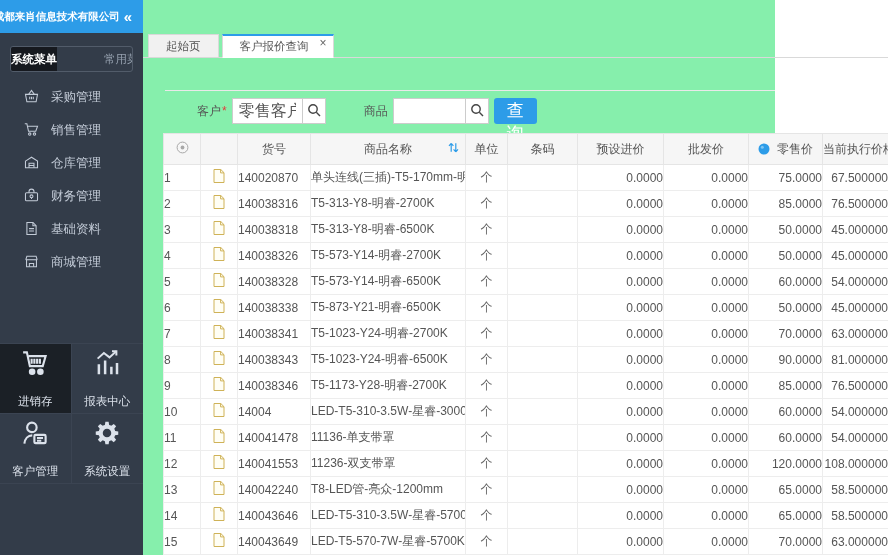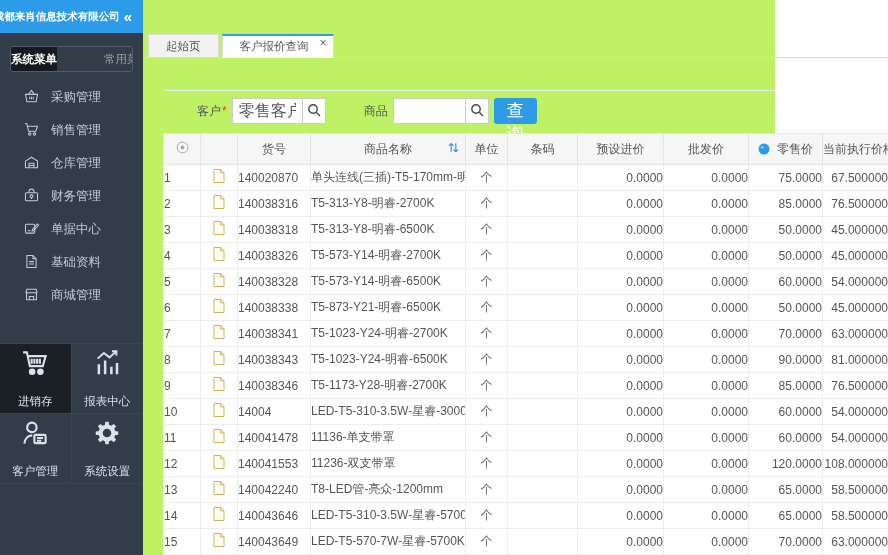--- a/index.html
+++ b/index.html
@@ -26,21 +26,21 @@
   .tile-grid{position:absolute;left:0;top:310px;width:143px;display:grid;grid-template-columns:1fr 1fr;
              border-top:1px solid #3B4452;}
   .tile{height:70px;display:flex;flex-direction:column;align-items:center;justify-content:center;gap:14px;
         color:#DCE2EB;font-size:11.5px;cursor:pointer;border-right:1px solid #3B4452;border-bottom:1px solid #3B4452;
         box-sizing:border-box;}
   .tile:nth-child(2n){border-right:none;}
   .tile.active{background:#1B2026;}
   .tile svg{width:30px;height:30px;}
 
   
-  .main{position:absolute;left:143px;top:0;width:632px;height:555px;background:#bef264;}
+  .main{position:absolute;left:143px;top:0;width:632px;height:555px;background:#86efac;}
   .tabstrip{position:absolute;left:0;top:33px;width:745px;height:25px;box-sizing:border-box;
             border-bottom:1px solid #D9D9D9;display:flex;align-items:flex-end;padding-left:5px;}
   .tab{height:24px;box-sizing:border-box;display:flex;align-items:center;padding:0 17px;
        font-size:11.5px;color:#555;background:#F1F1F1;border:1px solid #D9D9D9;margin-right:3px;
        position:relative;bottom:-1px;cursor:pointer;white-space:nowrap;}
   .tab.active{background:#fff;border-top:2px solid #2D9CE8;border-bottom:1px solid #fff;padding-right:24px;}
   .tab-close{position:absolute;top:0px;right:6px;font-size:12px;color:#666;line-height:1.2;cursor:pointer;}
 
   .hr-divider{position:absolute;top:90px;left:22px;right:0;height:1px;background:#E9E9E9;}
 
@@ -114,28 +114,20 @@
           <span>仓库管理</span>
         </div>
         <div class="menu-item">
           <span class="ico"><svg viewBox="0 0 24 24" fill="none" stroke="currentColor" stroke-width="1.5">
               <rect x="3.5" y="8" width="17" height="11.5" rx="1.5"></rect>
               <path d="M8.5 8V6.5a3.5 3.5 0 017 0V8"></path>
               <circle cx="12" cy="13.2" r="2.1"></circle>
               <path d="M12 15.3v1.6"></path>
             </svg></span>
           <span>财务管理</span>
-        </div>
-        <div class="menu-item">
-          <span class="ico"><svg viewBox="0 0 24 24" fill="none" stroke="currentColor" stroke-width="1.5">
-              <rect x="3.5" y="6" width="13" height="12.5" rx="1.5"></rect>
-              <path d="M6.5 15h4"></path>
-              <path d="M13.5 13.2L20.2 5.5l1.8 1.6-6.7 7.7-2.4.6z"></path>
-            </svg></span>
-          <span>单据中心</span>
         </div>
         <div class="menu-item">
           <span class="ico"><svg viewBox="0 0 24 24" fill="none" stroke="currentColor" stroke-width="1.5">
               <path d="M5.5 3.5H14l4.5 4.5v12.5h-13z"></path>
               <path d="M14 3.5V8h4.5"></path>
               <path d="M8.5 12.2h7M8.5 15.6h7"></path>
             </svg></span>
           <span>基础资料</span>
         </div>
         <div class="menu-item">

